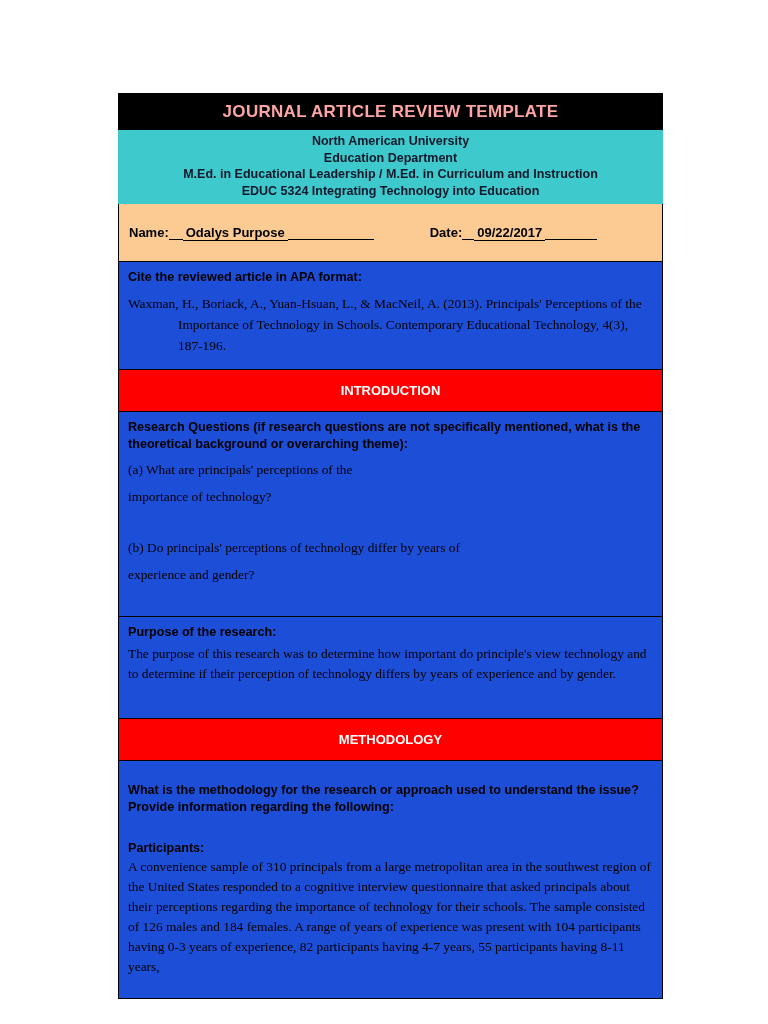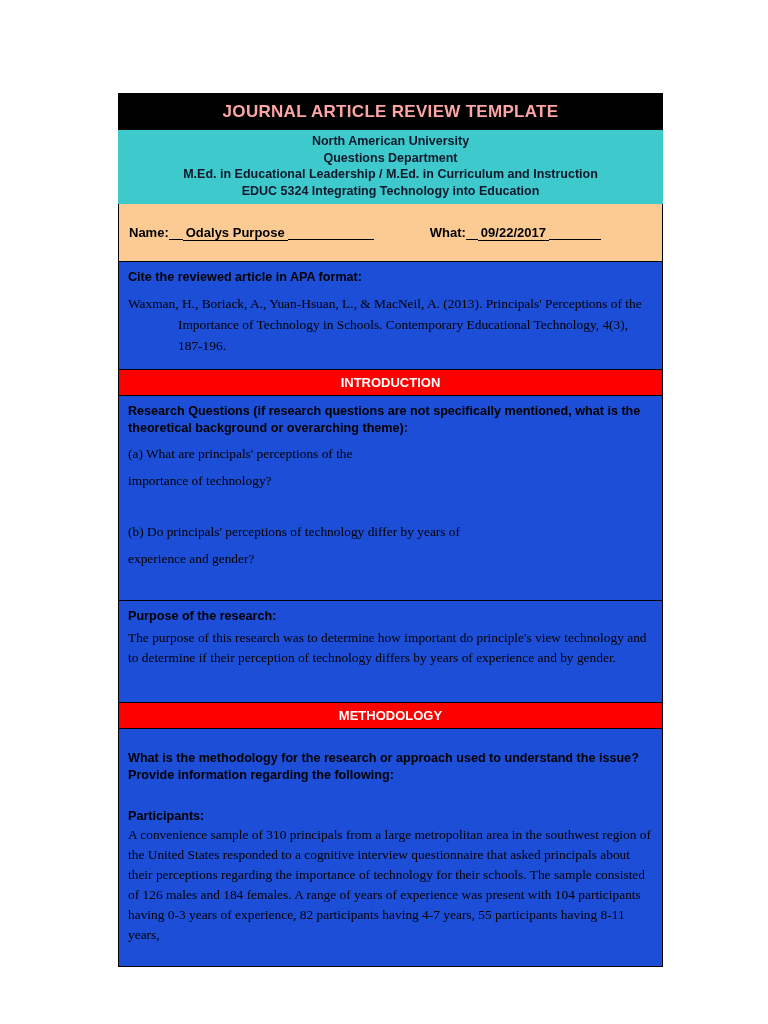--- a/index.html
+++ b/index.html
@@ -74,21 +74,21 @@
   .citation {
     margin-top: 7px;
     padding-left: 50px;
     text-indent: -50px;
     line-height: 21px;
   }
   .section-bar {
     background: #ff0000;
     border: 1px solid #000000;
     border-top: none;
-    height: 26px;
+    height: 42px;
     display: flex;
     align-items: center;
     justify-content: center;
     color: #ffffff;
     font-weight: bold;
     font-size: 13px;
   }
   .rq-cell { min-height: 205px; padding: 7px 9px; }
   .rq-line { margin-top: 7px; }
   .rq-gap { height: 24px; }
@@ -102,32 +102,32 @@
 <body>
 
 <div class="doc">
 
   <div class="title-bar">
     <span>JOURNAL ARTICLE REVIEW TEMPLATE</span>
   </div>
 
   <div class="uni-header">
     <div>North American University</div>
-    <div>Questions Department</div>
+    <div>Education Department</div>
     <div>M.Ed. in Educational Leadership / M.Ed. in Curriculum and Instruction</div>
     <div>EDUC 5324 Integrating Technology into Education</div>
   </div>
 
   <div class="cell name-row">
     <span>Name:</span>
     <span class="uline" style="width:14px"></span>
     <span class="uline-text">Odalys Purpose</span>
     <span class="uline" style="width:86px"></span>
     <span class="spacer-date"></span>
-    <span>What:</span>
+    <span>Date:</span>
     <span class="uline" style="width:12px"></span>
     <span class="uline-text">09/22/2017</span>
     <span class="uline" style="width:52px"></span>
   </div>
 
   <div class="cell cite-cell">
     <div class="bold-head">Cite the reviewed article in APA format:</div>
     <div class="serif citation">Waxman, H., Boriack, A., Yuan-Hsuan, L., &amp; MacNeil, A. (2013). Principals' Perceptions of the Importance of Technology in Schools. Contemporary Educational Technology, 4(3), 187-196.</div>
   </div>
 

